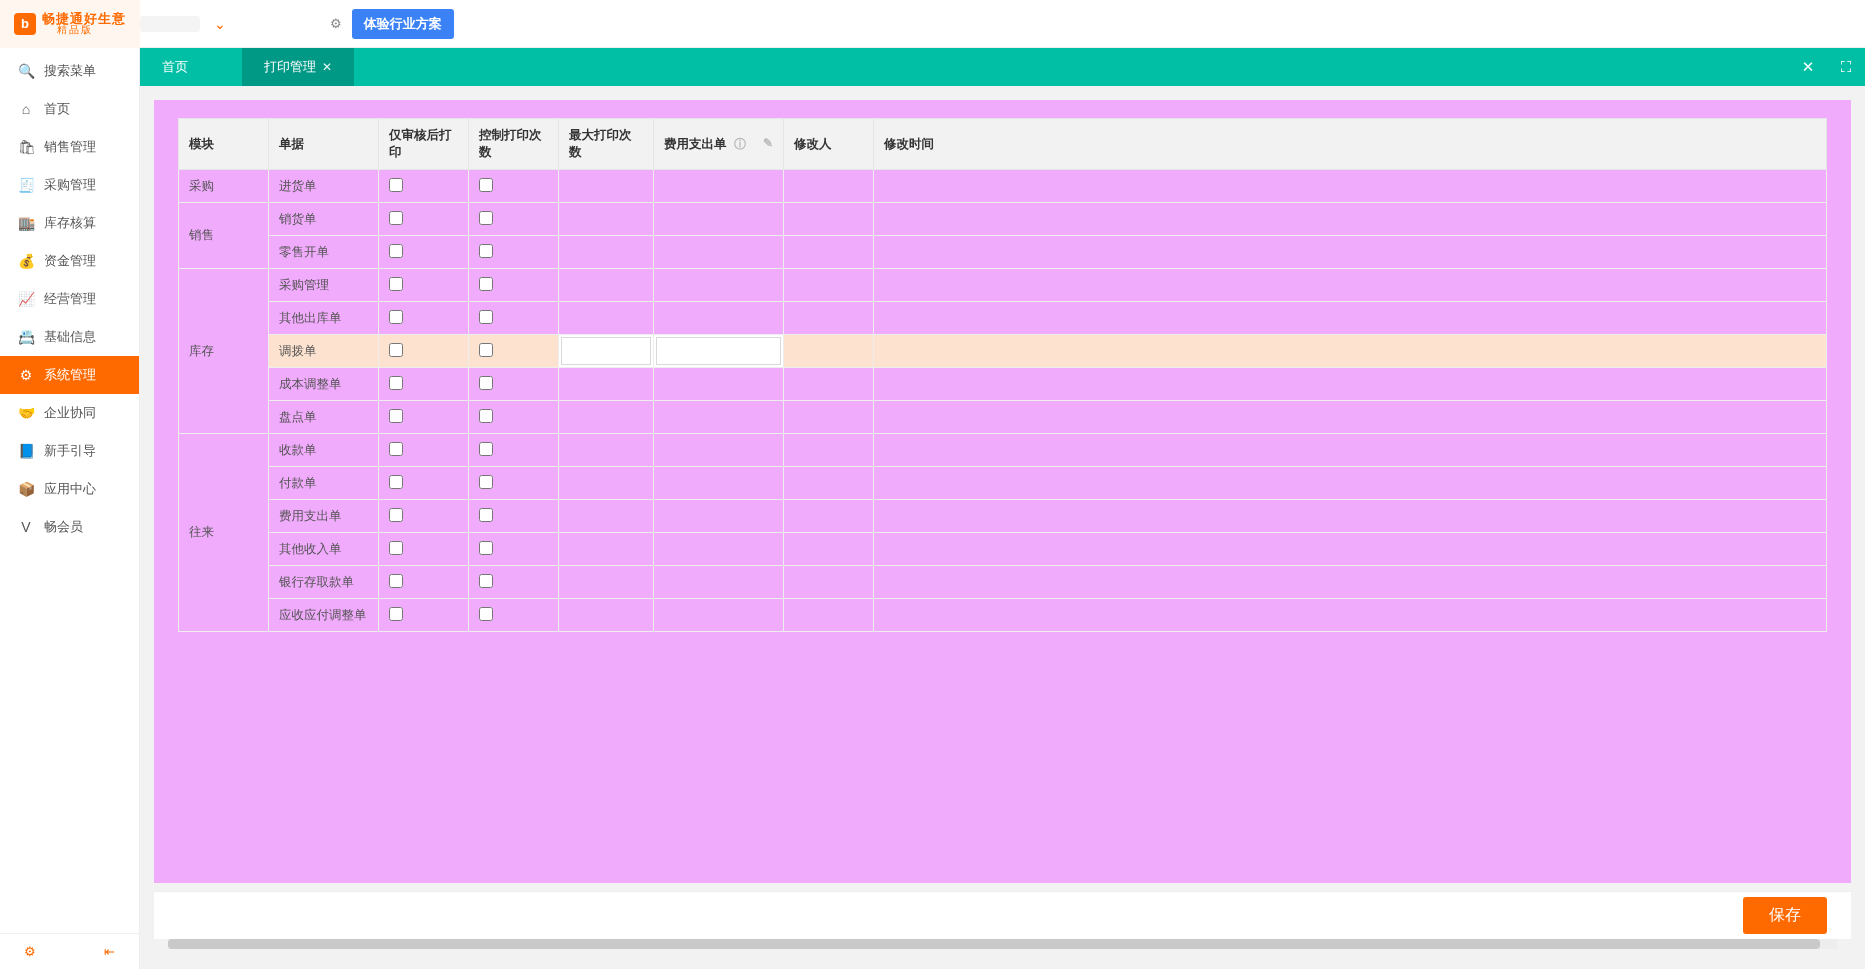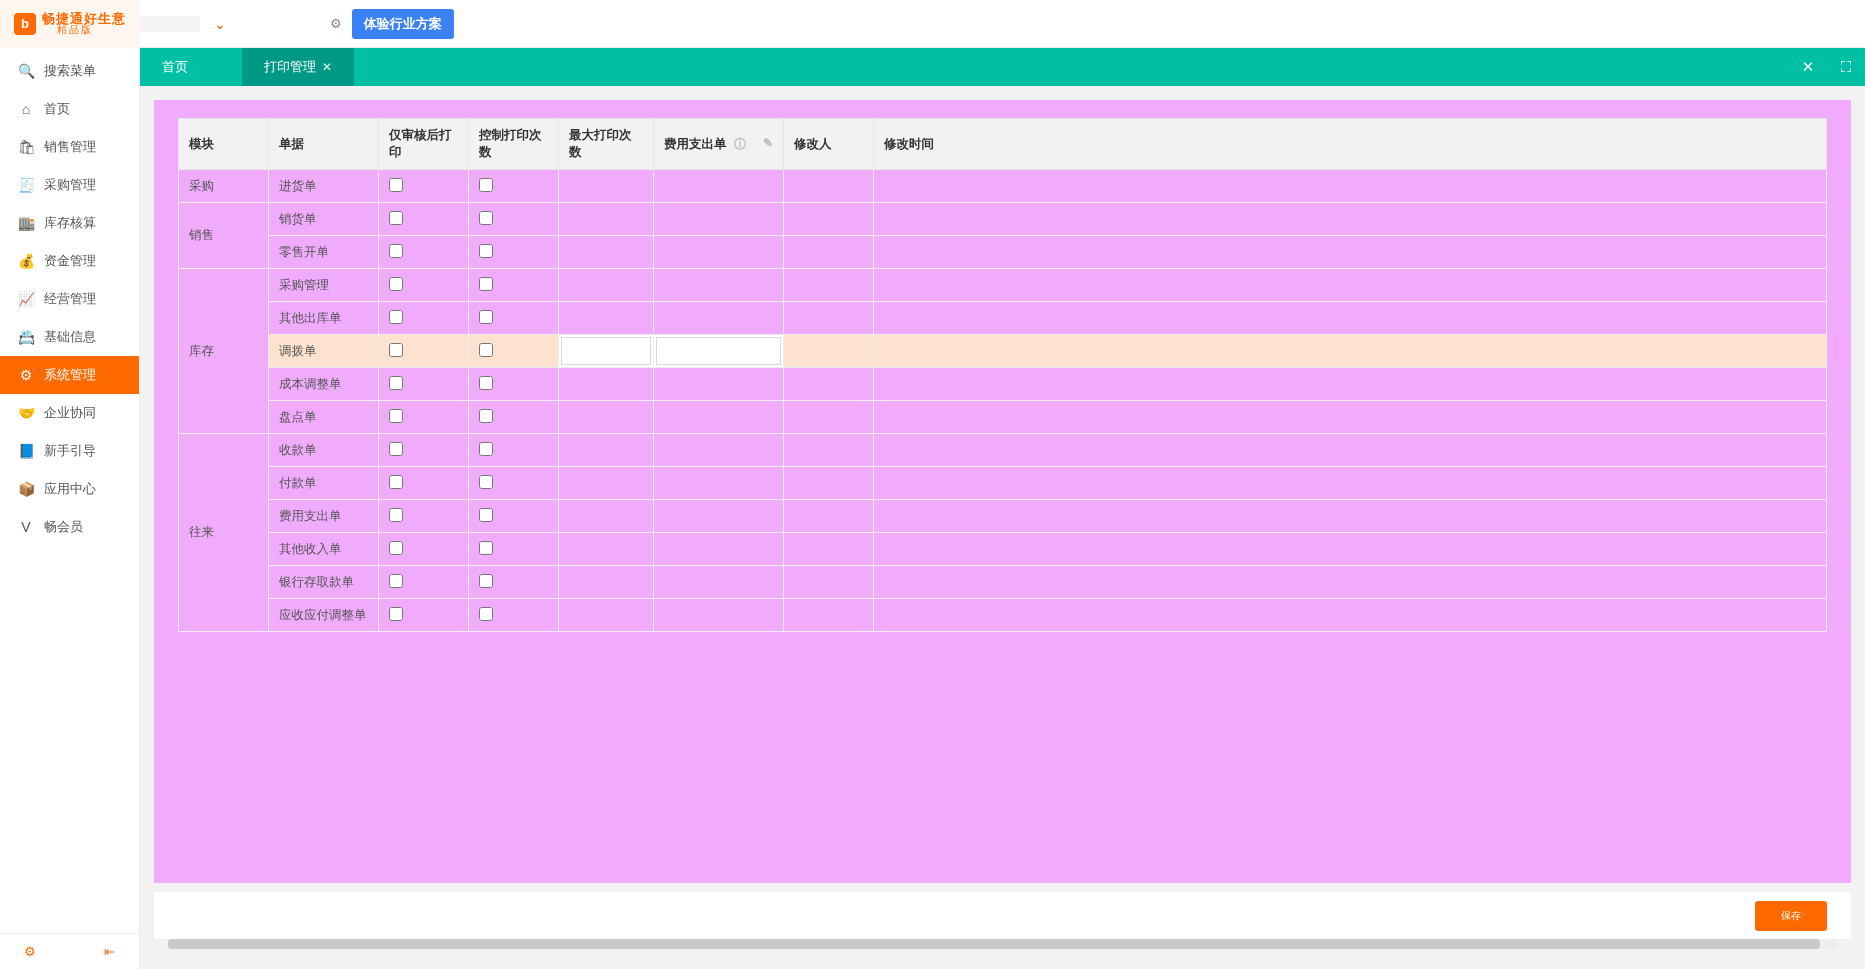--- a/index.html
+++ b/index.html
@@ -62,21 +62,21 @@
   table.pm td.chk { text-align: left; }
   table.pm input[type=checkbox] { width: 14px; height: 14px; accent-color: #ff6a00; }
   tr.highlight td { background: #fde2cf; }
   tr.highlight td.editable { background: #fff; padding: 2px; }
   tr.highlight td.editable input { width: 100%; height: 28px; border: 1px solid #d9d9d9; padding: 0 6px; font-size: 12px; }
 
   .th-help { color: #bbb; font-size: 12px; margin-left: 4px; }
   .th-edit { float: right; color: #bbb; font-size: 12px; }
 
   .footer { height: 48px; background: #fff; border-top: 1px solid #eee; display: flex; align-items: center; justify-content: flex-end; padding: 0 24px; margin-top: 8px; }
-  .save-btn { background: #ff6a00; color: #fff; border: none; border-radius: 3px; padding: 8px 26px; font-size: 10px; cursor: pointer; }
+  .save-btn { background: #ff6a00; color: #fff; border: none; border-radius: 3px; padding: 8px 26px; font-size: 16px; cursor: pointer; }
 
   .hscroll { height: 10px; background: #ededed; margin: 0 14px 6px; position: relative; }
   .hscroll .thumb { position: absolute; left: 0; top: 0; height: 100%; width: 99%; background: #c9c9c9; border-radius: 4px; }
 
   
   .brand-wrap { background: #fff6ef; height: 48px; display: flex; align-items: center; padding-left: 14px; }
 </style>
 </head>
 <body>
 

